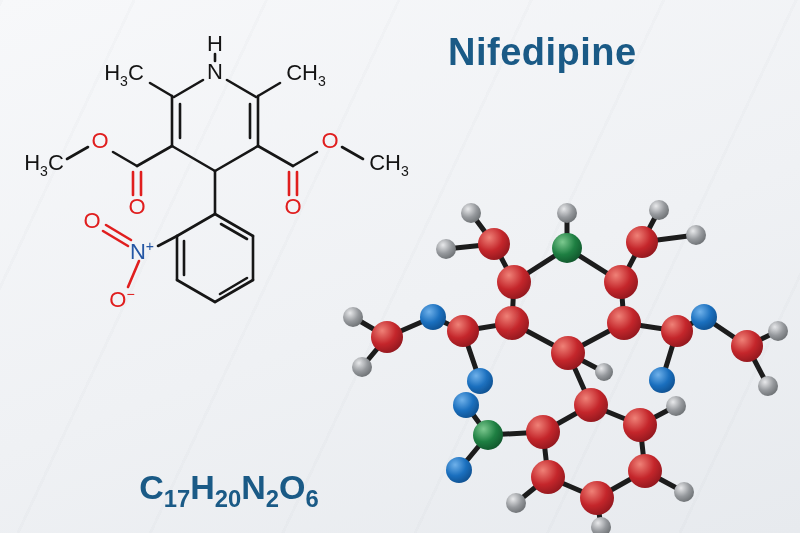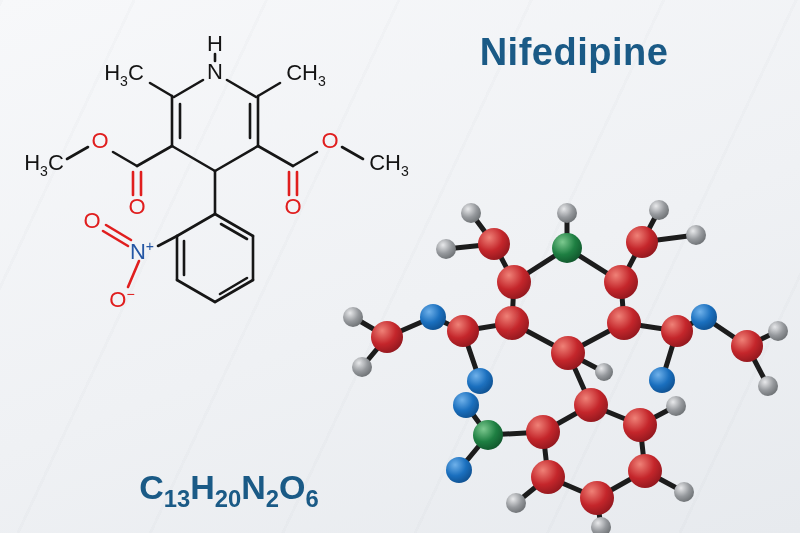--- a/index.html
+++ b/index.html
@@ -23,21 +23,21 @@
   
   .lbl{
     position:absolute;transform:translate(-50%,-50%);
     font-size:22px;line-height:1;color:#141414;white-space:nowrap;
     font-weight:500;z-index:3;
   }
   .lbl sub,.lbl sup{font-size:64%;}
   .lbl.red{color:var(--o-red,#e01e1e);}
   .lbl.blue{color:var(--n-blue,#2456a4);}
   .title{
-    position:absolute;left:448px;top:31px;width:252px;text-align:center;
+    position:absolute;left:448px;top:31px;width:252px;
     font-size:38px;font-weight:bold;letter-spacing:0.5px;
     color:var(--title-blue,#1a5a86);z-index:3;
   }
   .formula{
     position:absolute;left:103px;top:468px;width:252px;text-align:center;
     font-size:34px;font-weight:bold;color:var(--title-blue,#1a5a86);z-index:3;
   }
   .formula sub{font-size:70%;}
 </style>
 </head>
@@ -209,15 +209,15 @@
         <circle cx="466" cy="405" r="13" fill="url(#grad-O)"></circle>
         <circle cx="459" cy="470" r="13" fill="url(#grad-O)"></circle>
         <circle cx="676" cy="406" r="10" fill="url(#grad-H)"></circle>
         <circle cx="684" cy="492" r="10" fill="url(#grad-H)"></circle>
         <circle cx="601" cy="527" r="10" fill="url(#grad-H)"></circle>
         <circle cx="516" cy="503" r="10" fill="url(#grad-H)"></circle>
       </g>
   </svg>
 
   <div class="title">Nifedipine</div>
-  <div class="formula">C<sub>13</sub>H<sub>20</sub>N<sub>2</sub>O<sub>6</sub></div>
+  <div class="formula">C<sub>17</sub>H<sub>20</sub>N<sub>2</sub>O<sub>6</sub></div>
 
 </div>
 
 </body></html>

